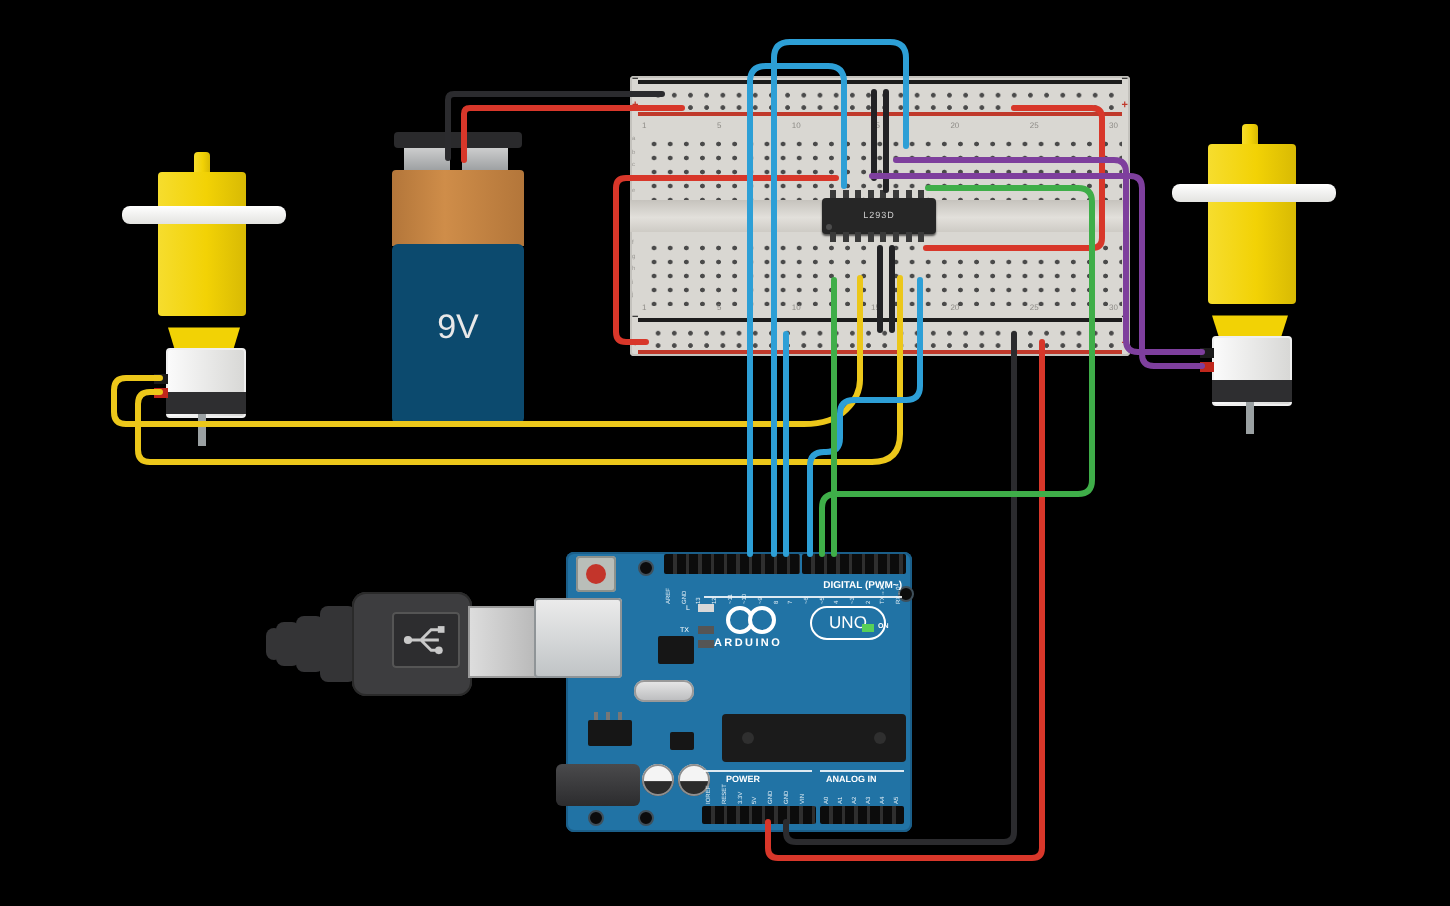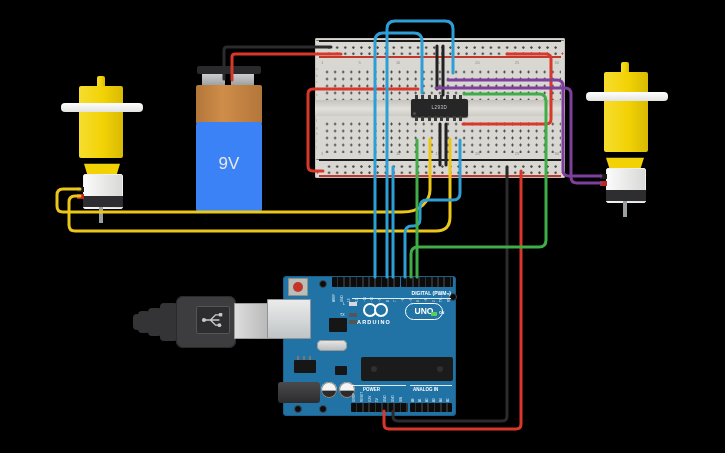--- a/index.html
+++ b/index.html
@@ -15,21 +15,21 @@
   .bb-grid{background-size:8.07px 7px;background-position:2px 1.5px;}
   .bb-chan{background:linear-gradient(#c6c3bd,#e2e0db 55%,#cecbc5);}
   .bb-num{color:#8d8b86;font-size:4px;display:flex;justify-content:space-between;}
   .bb-sign{font-size:5.5px;line-height:5px;font-weight:bold;}
   .bb-letters{display:flex;flex-direction:column;justify-content:space-between;color:#9a9894;font-size:3px;line-height:3px;}
   
   .chip{background:#262626;border-radius:2px;box-shadow:0 1px 1px rgba(0,0,0,.6);}
   .chip-label{color:#cfcfcf;font-size:4.5px;letter-spacing:.5px;text-align:center;line-height:18px;}
   .chip-pins{background:repeating-linear-gradient(90deg,#3a3a3a 0 3px,rgba(0,0,0,0) 3px 6.3px);}
   
-  .bat-body{background:#3b82f6;border-radius:3px;}
+  .bat-body{background:#0c4a6e;border-radius:3px;}
   .bat-top{background:linear-gradient(90deg,#b3763a,#cf8d49 40%,#b3763a);border-radius:2px 2px 0 0;}
   .bat-plate{background:#2a2a2c;border-radius:2px;}
   .bat-term{background:linear-gradient(180deg,#d9d9d9,#9ea1a3);border-radius:2px 2px 0 0;}
   .bat-label{color:#e8e8e8;font-size:17px;text-align:center;}
   
   .mot-body{background:linear-gradient(90deg,#f6dd2e,#f2d205 55%,#d8ba04);border-radius:2px;}
   .mot-axle{background:linear-gradient(180deg,#ffffff,#e3e3e0);border-radius:4px;}
   .mot-trap{background:#f2d205;}
   .mot-can{background:linear-gradient(90deg,#fbfbfb,#d8d8d6);border:1px solid #efefef;border-radius:2px;}
   .mot-band{background:#2e2e30;}
@@ -43,21 +43,21 @@
   .pinlist span{writing-mode:vertical-rl;transform:rotate(180deg);font-size:3px;color:#e8f2f8;line-height:3px;}
   .whline{background:rgba(255,255,255,.85);height:1px;}
   .atmega{background:#1b1b1b;border-radius:2px;}
   .dot{border-radius:50%;}
   .cap{border-radius:50%;background:linear-gradient(180deg,#f4f4f4 52%,#2b2b2b 55%);box-shadow:inset 0 0 0 1px #8e8e8e;}
   .crystal{background:linear-gradient(180deg,#e9e9e9,#b9babc);border-radius:5px;box-shadow:inset 0 0 0 1px #999;}
   .blk{background:#161616;border-radius:1px;}
   .jack{background:linear-gradient(180deg,#4a4a4c,#2c2c2e);border-radius:3px;}
   .hole{background:#0c0c0c;border:1px solid #3f4f5a;border-radius:50%;}
   .rst{background:#b9beb9;border-radius:2px;box-shadow:inset 0 0 0 1px #8d928d;}
-  .uno-oval{border:1.5px solid #fff;border-radius:9px;color:#fff;font-weight:bold;font-size:8.5px;text-align:center;}
+  .uno-oval{border:1.5px solid #fff;border-radius:9px;color:#fff;font-weight:normal;font-size:8.5px;text-align:center;}
   .logo-ring{border:2.2px solid #fff;border-radius:50%;background:#2173a5;}
   
   .usb-plug{background:#3d3d3f;border-radius:7px;box-shadow:inset 0 0 0 1px #2a2a2a;}
   .usb-plate{background:#2d2d2f;box-shadow:inset 0 0 0 1px #555;border-radius:2px;}
   .usb-metal{background:linear-gradient(90deg,#dedede,#b9b9b9);box-shadow:inset 0 0 0 1px #9a9a9a;}
   .usb-port{background:linear-gradient(180deg,#ececec,#bfc3c5);box-shadow:inset 0 0 0 1px #8f9497;border-radius:2px;}
   .usb-ridge{background:#343436;border-radius:4px;}
   svg.wires{position:absolute;left:0;top:0;pointer-events:none;}
   svg.wires path{fill:none;stroke-linecap:round;stroke-linejoin:round;pointer-events:stroke;}
 </style>

